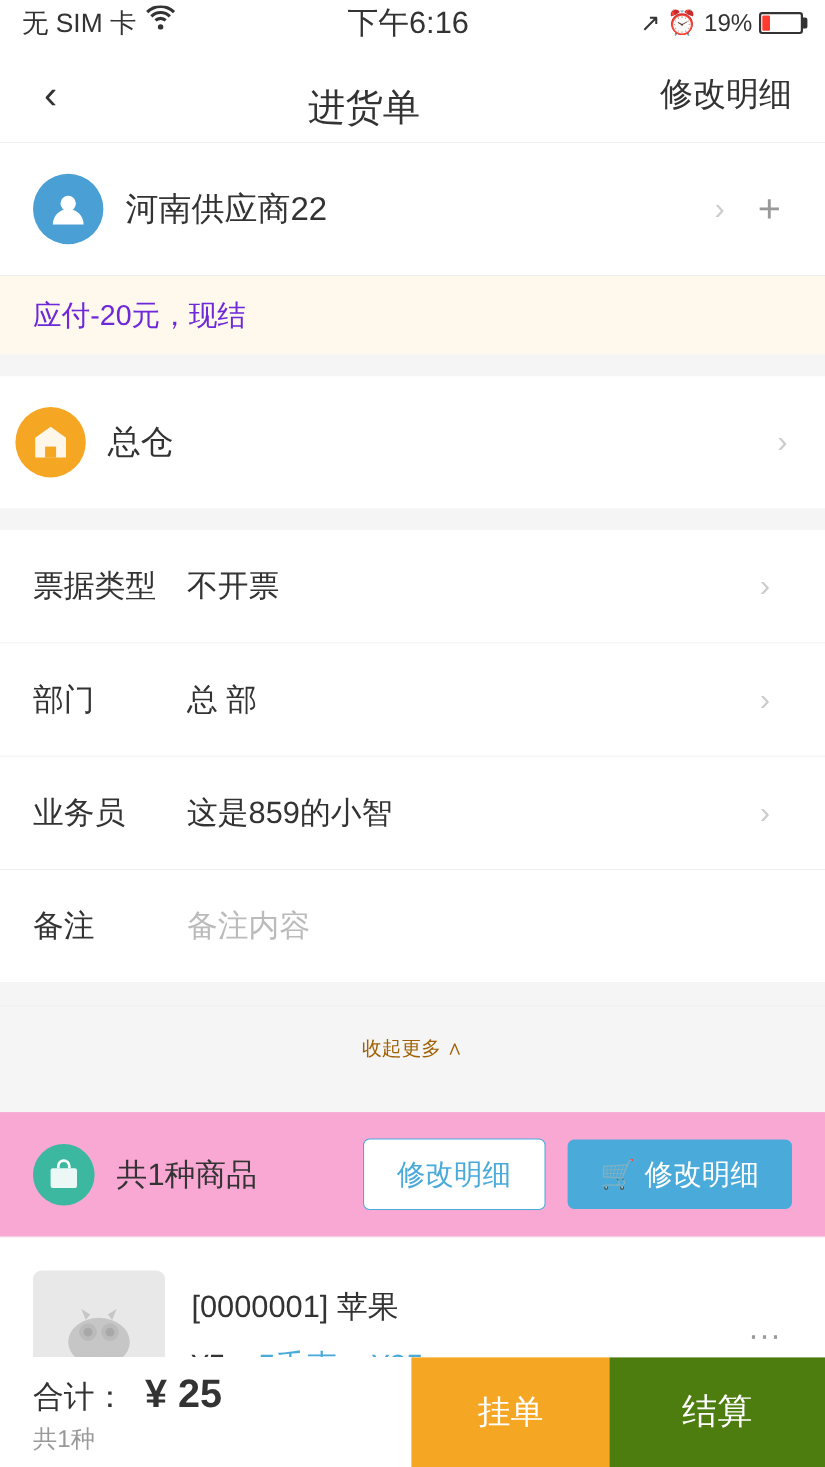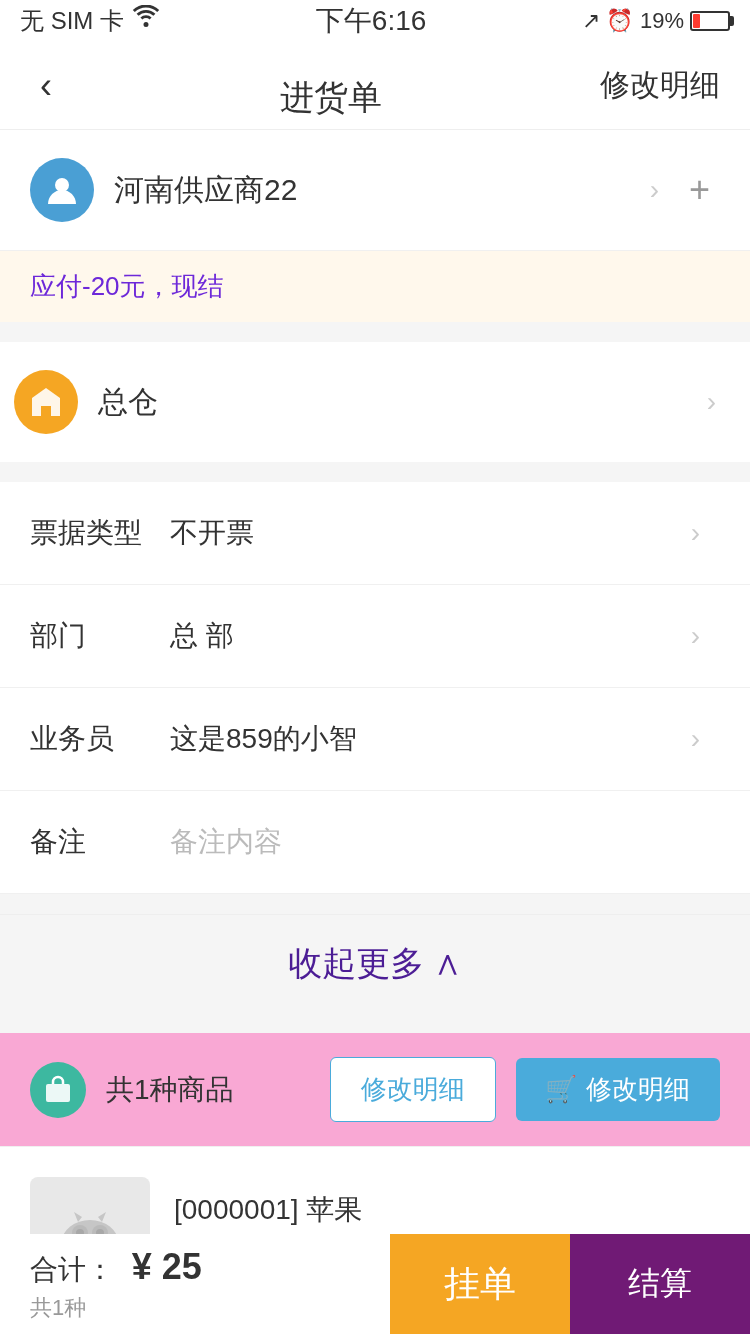--- a/index.html
+++ b/index.html
@@ -192,22 +192,22 @@
       font-size: 28px;
       color: #bbb;
       padding-left: 20px;
     }
 
     
     .collapse-bar {
       background: #f5f5f5;
       text-align: center;
       padding: 26px;
-      font-size: 34px;
-      color: #4c1d95;
+      font-size: 18px;
+      color: #a16207;
       cursor: pointer;
       border-top: 1px solid #eee;
       margin-bottom: 20px;
     }
 
     
     .products-header {
       background: #f9a8d4;
       display: flex;
       align-items: center;
@@ -324,31 +324,31 @@
     .total-count {
       font-size: 22px;
       color: #999;
       margin-top: 4px;
     }
     .btn-hang {
       width: 180px;
       height: 100px;
       background: #f5a623;
       color: #fff;
-      font-size: 36px;
+      font-size: 30px;
       border: none;
       cursor: pointer;
       display: flex;
       align-items: center;
       justify-content: center;
     }
     .btn-checkout {
-      width: 180px;
+      width: 196px;
       height: 100px;
-      background: #701a75;
+      background: #4d7c0f;
       color: #fff;
       font-size: 32px;
       border: none;
       cursor: pointer;
       display: flex;
       align-items: center;
       justify-content: center;
     }
   </style>
 </head>

